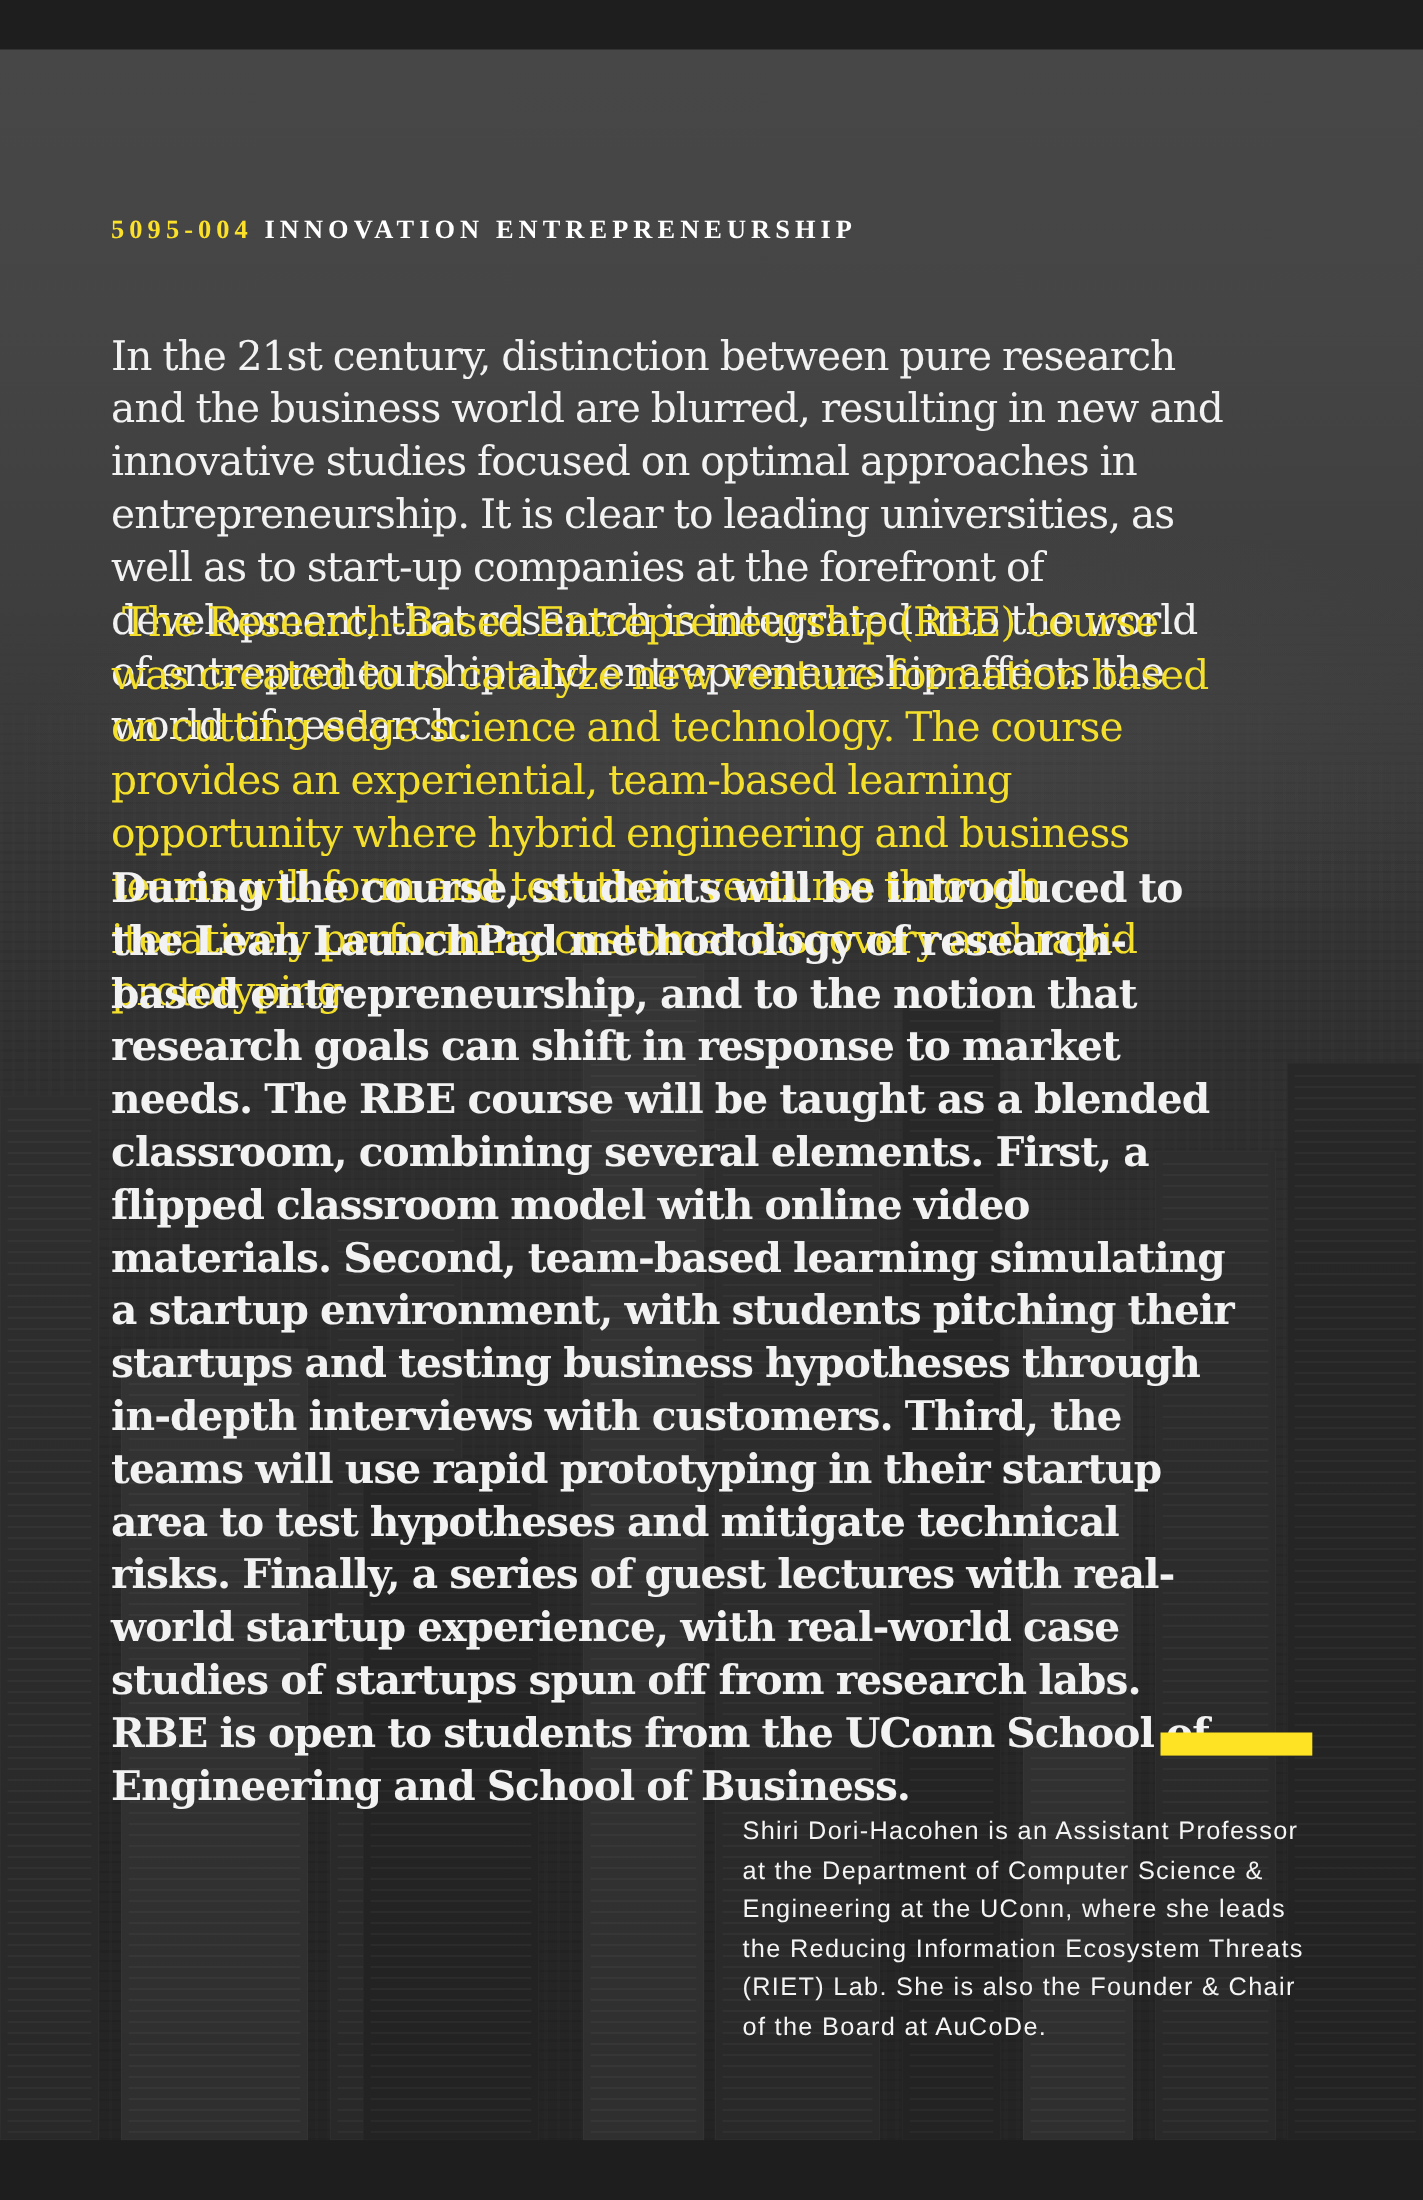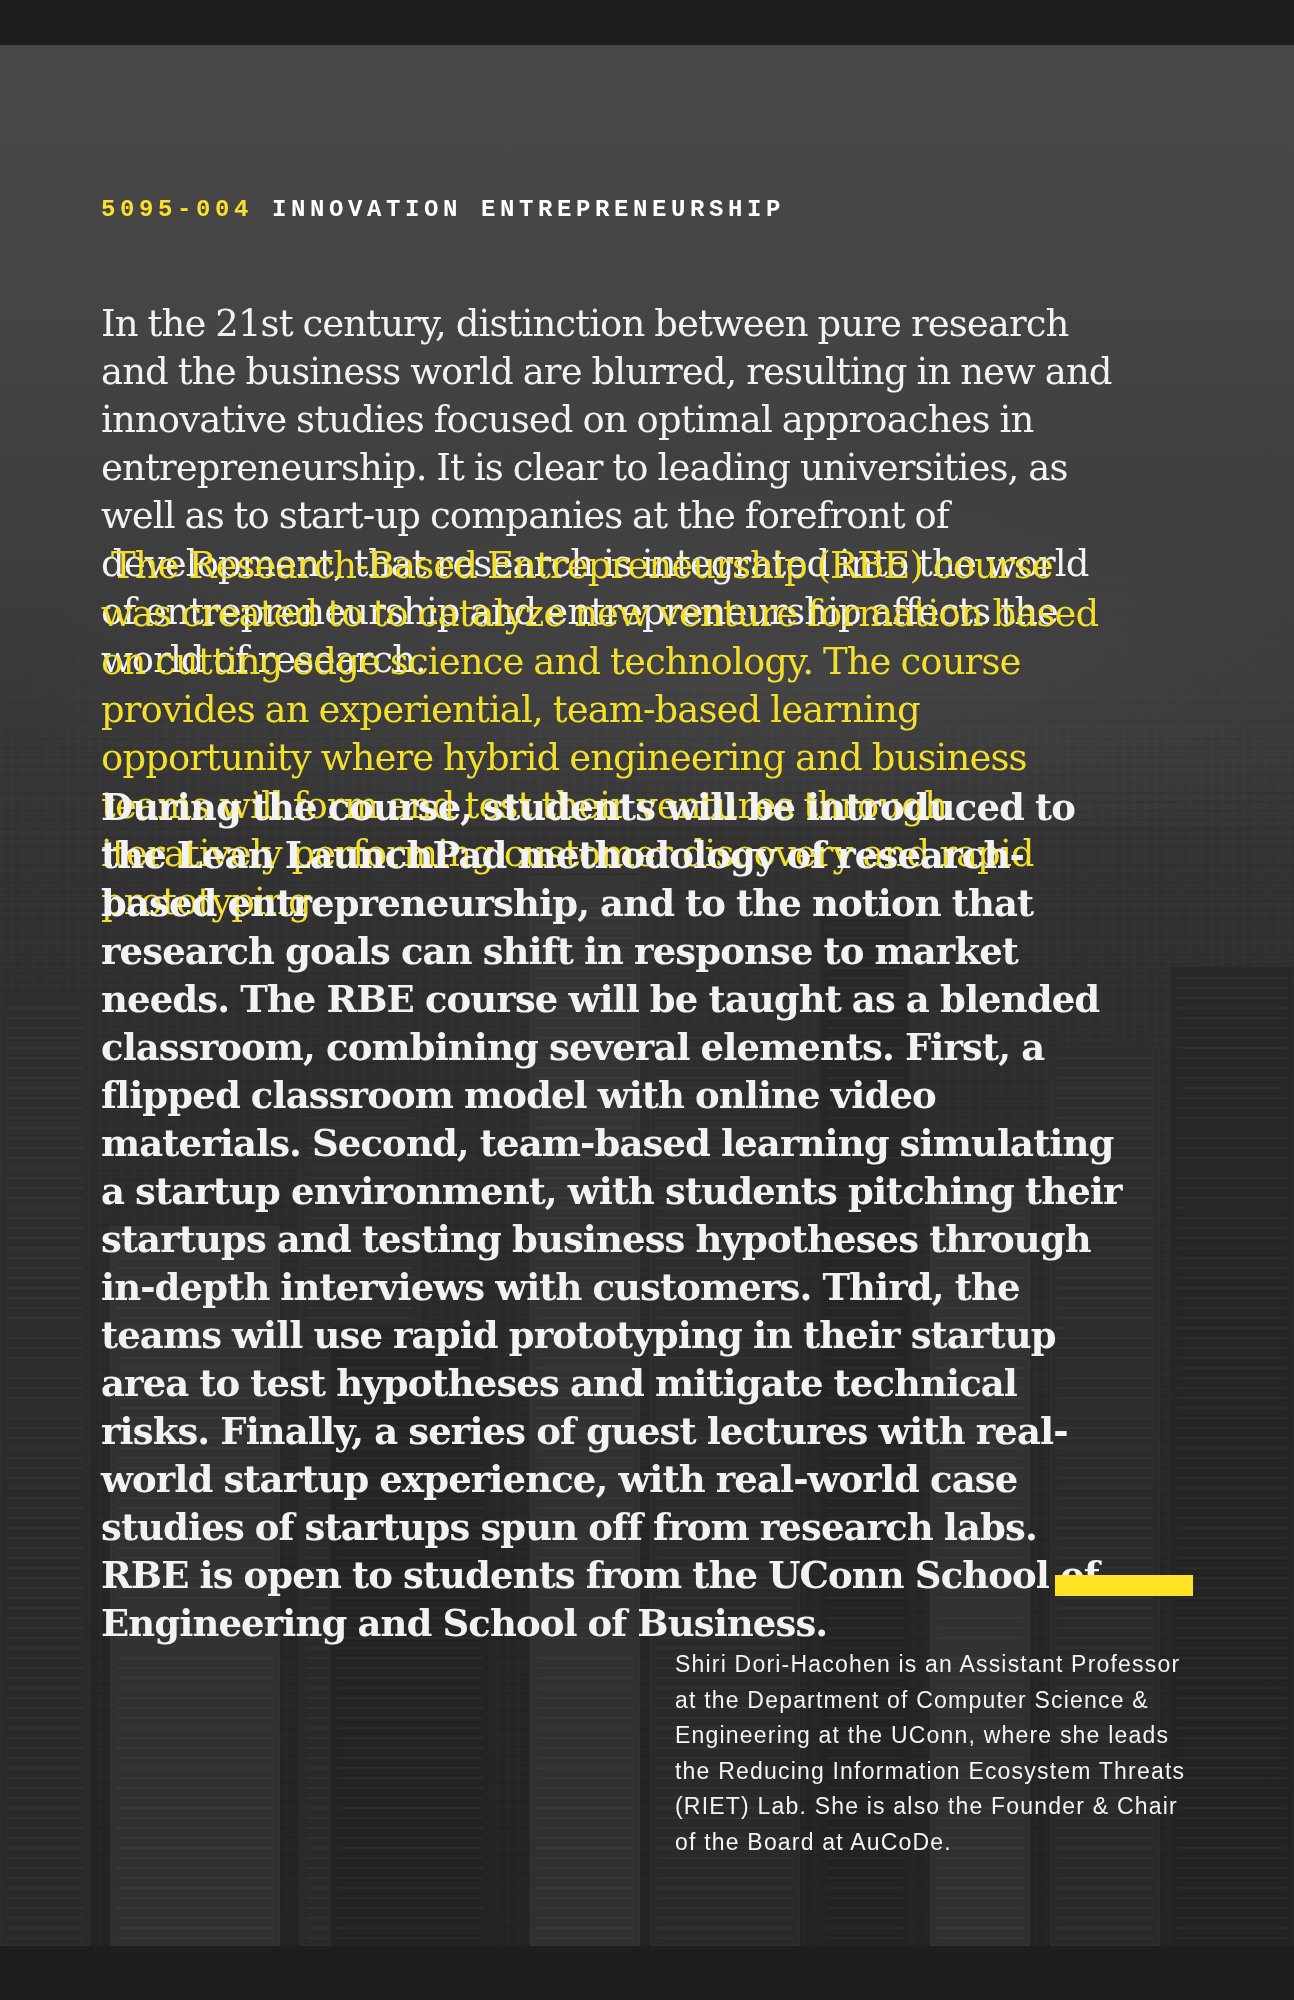--- a/index.html
+++ b/index.html
@@ -46,21 +46,21 @@
     }
     .haze {
       position: absolute; left: 0; right: 0; top: 420px; height: 360px;
       background: radial-gradient(ellipse at 60% 60%, rgba(90,90,90,0.35), transparent 70%);
     }
 
     .content { position: absolute; left: 0; top: 0; width: 1294px; height: 1901px; }
 
     .main-title {
       position: absolute; left: 101px; top: 151px;
-      font-family: Liberation Mono, monospace;
+      font-family: Liberation Serif, serif;
       font-weight: bold; font-size: 24px; letter-spacing: 4.6px;
       color: #ffffff; white-space: nowrap; text-align: right;
     }
     .yellow { color: #fbe12a; }
 
     .para {
       position: absolute; left: 101px; width: 1030px;
       font-family: "DejaVu Serif", serif;
       font-size: 37px; line-height: 48px;
       color: #f2f2f2;

